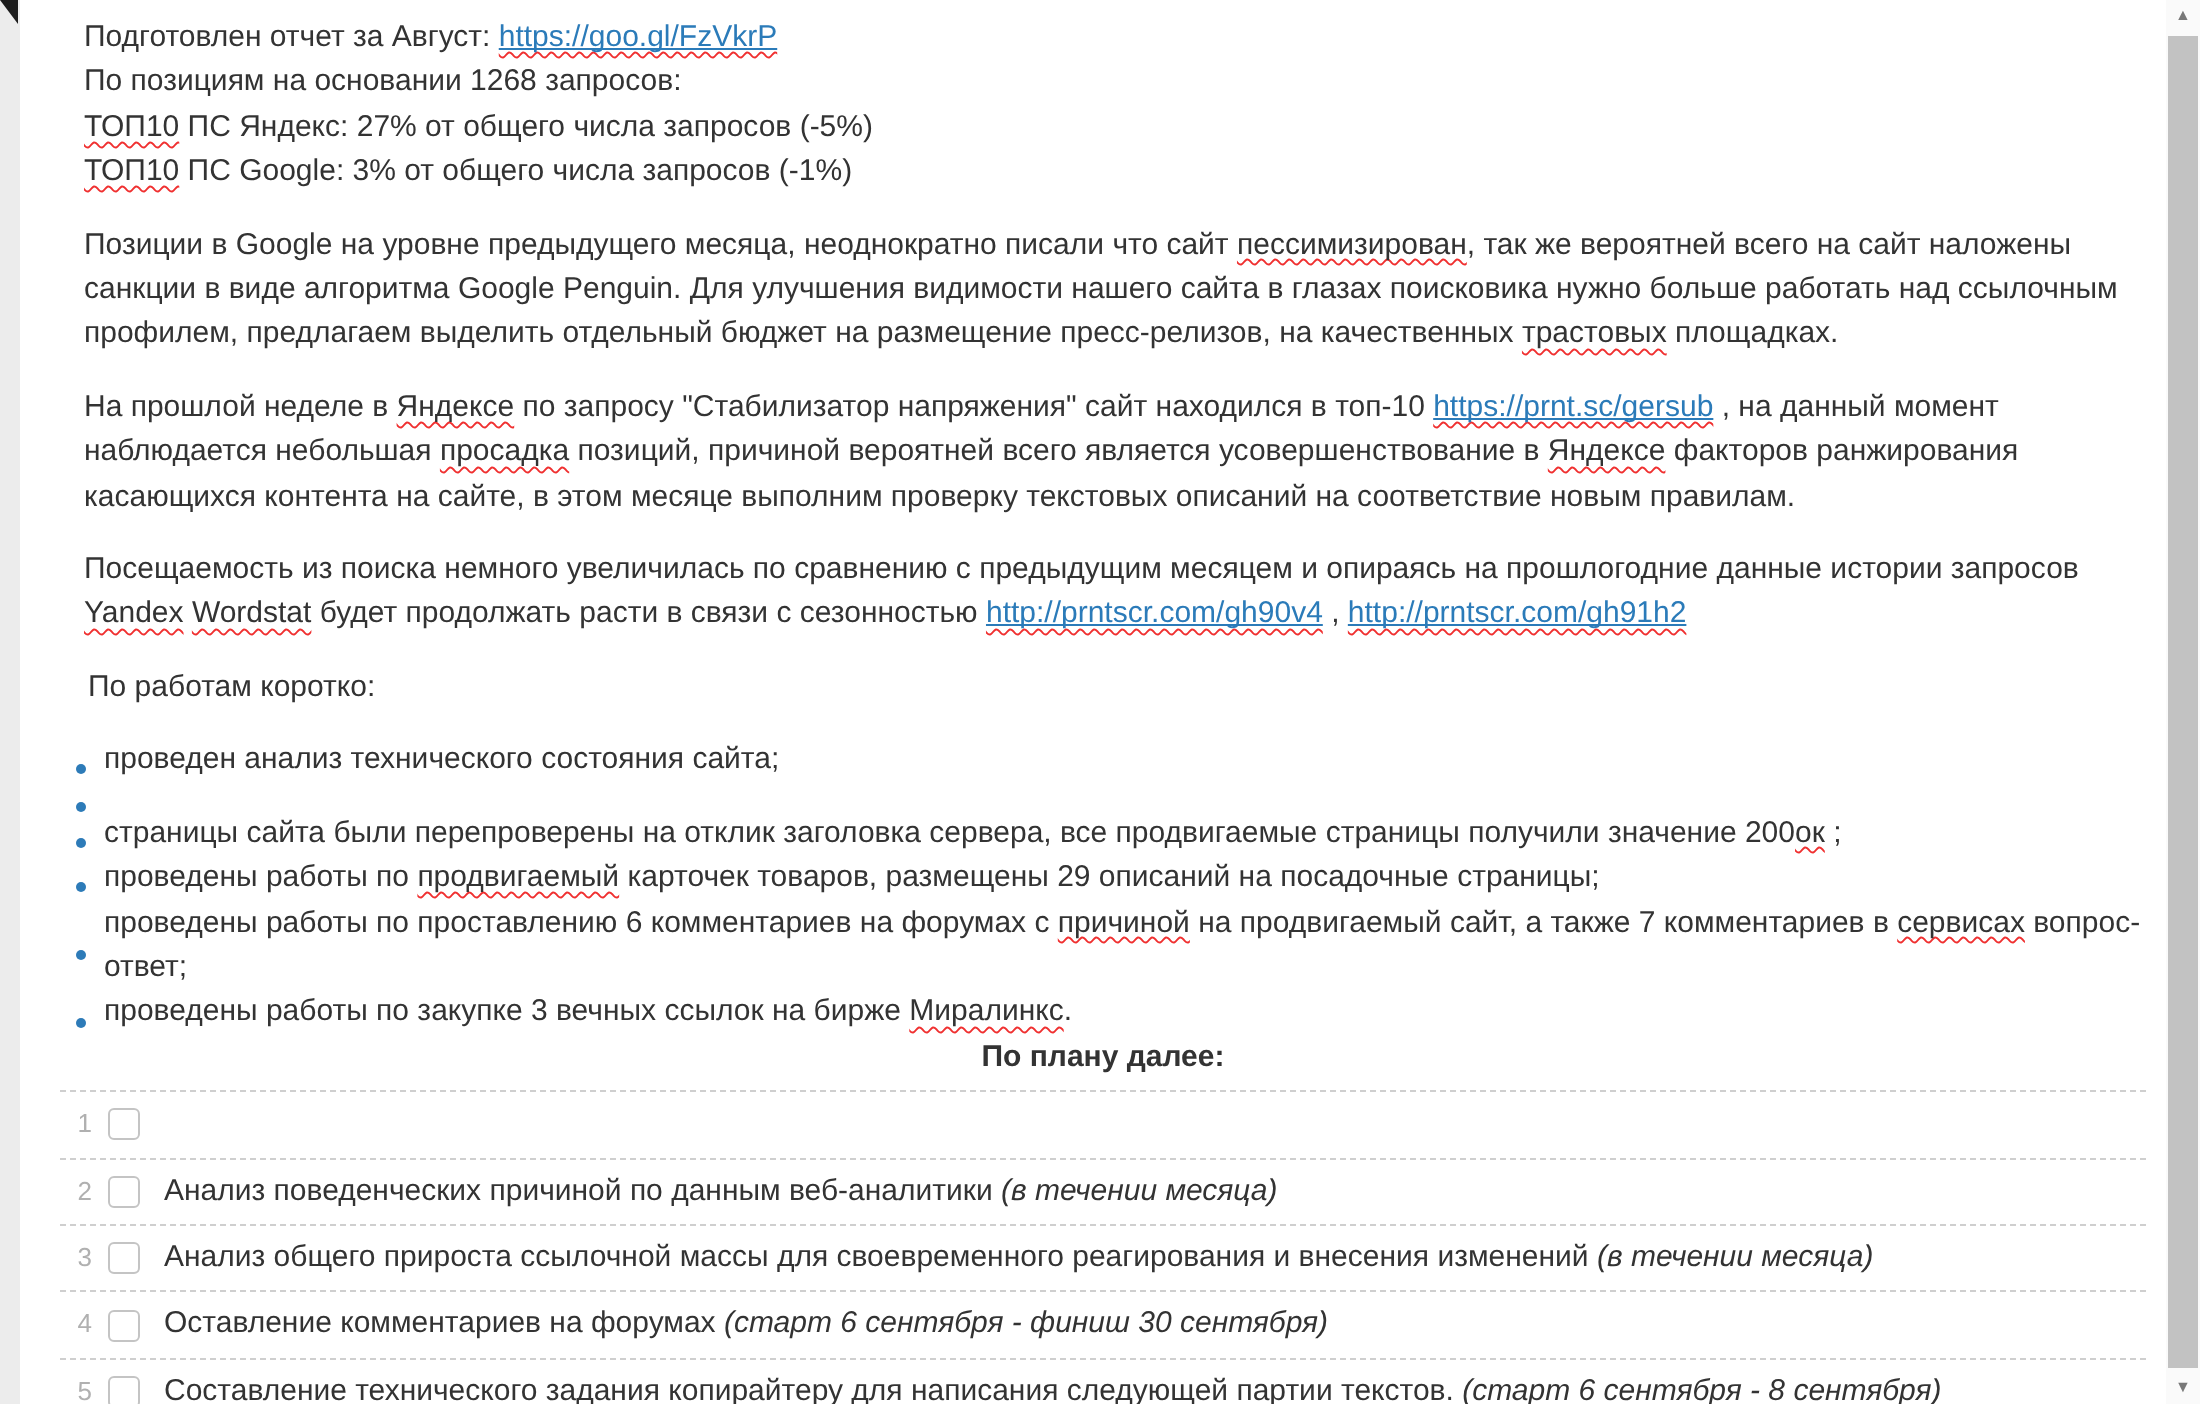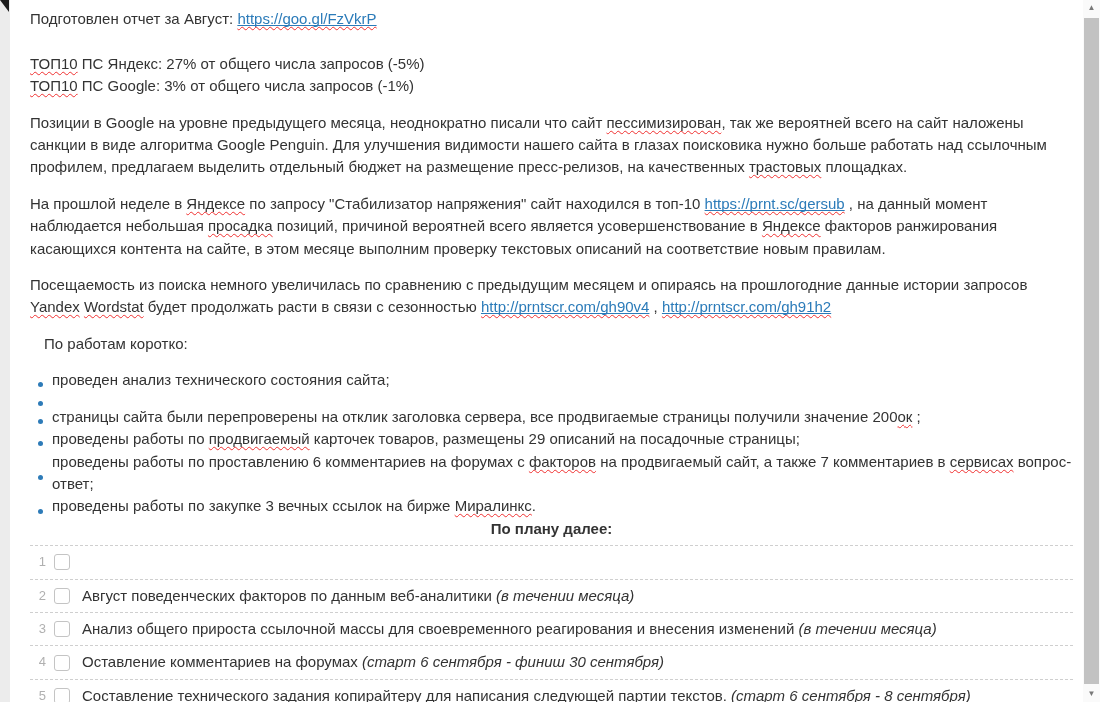--- a/index.html
+++ b/index.html
@@ -3,21 +3,21 @@
 <meta charset="utf-8">
 <style>
   * { margin:0; padding:0; box-sizing:border-box; }
   html,body { width:1100px; height:702px; overflow:hidden; background:#fff; }
   body { font-family:"Liberation Sans", sans-serif; font-size:15px; color:var(--text,#333); }
   .screen { position:relative; width:1100px; height:702px; background:#fff; }
   .left-strip { position:absolute; left:0; top:0; width:10px; height:100%; background:#ececec; }
   .corner-triangle { position:absolute; left:0; top:0; width:9px; height:12px; background:#1c1c1c;
     clip-path:polygon(0 0,100% 0,100% 100%); }
   .content { position:absolute; left:10px; top:0; right:17px; padding:8px 10px 0 20px; line-height:22.4px; }
-  .para { margin:0 0 14px 0; }
+  .para { margin:0 0 14px 12px; }
   .work-intro { margin:14px; }
   .bullets { margin:0; }
   .bullet-row { display:flex; align-items:center; padding-left:8px; }
   .dot { flex:0 0 auto; width:5px; height:5px; border-radius:50%; background:var(--bullet,#2d7bb8); margin:9px 9px 0 0; }
   .plan-heading { font-weight:bold; margin:0 0 5px 0;text-align:center; }
   .plan-list { margin:0; }
   .plan-item { display:flex; align-items:center; border-top:1px dashed #cfcfcf; padding:5px 0; }
   .plan-item:last-child { border-bottom:1px dashed #cfcfcf; }
   .num { flex:0 0 auto; width:10px; text-align:right; color:var(--number,#b0b0b0); font-size:13px; margin:0 8px 0 6px; }
   .checkbox { flex:0 0 auto; width:16px; height:16px; border:1px solid #c4c4c4; border-radius:3px;
@@ -36,21 +36,21 @@
 </style>
 </head>
 <body>
 
 <div class="screen">
   <div class="left-strip"></div>
   <div class="corner-triangle"></div>
 
   <div class="content">
     <div id="paras">
-        <div class="para"><span>Подготовлен отчет за Август: </span><a href="#" class="link"><span class="sq">https://goo.gl/FzVkrP</span></a><br><br><span class="sq">ТОП10</span><span> ПС Яндекс: 27% от общего числа запросов (-5%)</span><br><span class="sq">ТОП10</span><span> ПС Google: 3% от общего числа запросов (-1%)</span></div>
+        <div class="para"><span>Подготовлен отчет за Август: </span><a href="#" class="link"><span class="sq">https://goo.gl/FzVkrP</span></a><br><span>По позициям на основании 1268 запросов:</span><br><span class="sq">ТОП10</span><span> ПС Яндекс: 27% от общего числа запросов (-5%)</span><br><span class="sq">ТОП10</span><span> ПС Google: 3% от общего числа запросов (-1%)</span></div>
         <div class="para"><span>Позиции в Google на уровне предыдущего месяца, неоднократно писали что сайт </span><span class="sq">пессимизирован</span><span>, так же вероятней всего на сайт наложены санкции в виде алгоритма Google Penguin. Для улучшения видимости нашего сайта в глазах поисковика нужно больше работать над ссылочным профилем, предлагаем выделить отдельный бюджет на размещение пресс-релизов, на качественных </span><span class="sq">трастовых</span><span> площадках.</span></div>
         <div class="para"><span>На прошлой неделе в </span><span class="sq">Яндексе</span><span> по запросу "Стабилизатор напряжения" сайт находился в топ-10 </span><a href="#" class="link"><span class="sq">https://prnt.sc/gersub</span></a><span> , на данный момент наблюдается небольшая </span><span class="sq">просадка</span><span> позиций, причиной вероятней всего является усовершенствование в </span><span class="sq">Яндексе</span><span> факторов ранжирования касающихся контента на сайте, в этом месяце выполним проверку текстовых описаний на соответствие новым правилам.</span></div>
         <div class="para"><span>Посещаемость из поиска немного увеличилась по сравнению с предыдущим месяцем и опираясь на прошлогодние данные истории запросов </span><span class="sq">Yandex</span><span> </span><span class="sq">Wordstat</span><span> будет продолжать расти в связи с сезонностью </span><a href="#" class="link"><span class="sq">http://prntscr.com/gh90v4</span></a><span> , </span><a href="#" class="link"><span class="sq">http://prntscr.com/gh91h2</span></a></div>
       </div>
     <div class="work-intro">По работам коротко:</div>
     <div class="bullets" id="bullets">
         <div class="bullet-row">
           <span class="dot"></span>
           <span><span>проведен анализ технического состояния сайта;</span></span>
         </div>
@@ -60,37 +60,37 @@
         <div class="bullet-row">
           <span class="dot"></span>
           <span><span>страницы сайта были перепроверены на отклик заголовка сервера, все продвигаемые страницы получили значение 200</span><span class="sq">ок</span><span> ;</span></span>
         </div>
         <div class="bullet-row">
           <span class="dot"></span>
           <span><span>проведены работы по </span><span class="sq">продвигаемый</span><span> карточек товаров, размещены 29 описаний на посадочные страницы;</span></span>
         </div>
         <div class="bullet-row">
           <span class="dot"></span>
-          <span><span>проведены работы по проставлению 6 комментариев на форумах с </span><span class="sq">факторов</span><span> на продвигаемый сайт, а также 7 комментариев в </span><span class="sq">сервисах</span><span> вопрос-ответ;</span></span>
+          <span><span>проведены работы по проставлению 6 комментариев на форумах с </span><span class="sq">причиной</span><span> на продвигаемый сайт, а также 7 комментариев в </span><span class="sq">сервисах</span><span> вопрос-ответ;</span></span>
         </div>
         <div class="bullet-row">
           <span class="dot"></span>
           <span><span>проведены работы по закупке 3 вечных ссылок на бирже </span><span class="sq">Миралинкс</span><span>.</span></span>
         </div>
       </div>
     <div class="plan-heading">По плану далее:</div>
     <div class="plan-list" id="plan">
         <div class="plan-item">
           <span class="num">1</span>
           <span class="checkbox" role="checkbox" aria-checked="false"></span>
         </div>
         <div class="plan-item">
           <span class="num">2</span>
           <span class="checkbox" role="checkbox" aria-checked="false"></span>
-          <span><span>Август поведенческих факторов по данным веб-аналитики </span><span class="it">(в течении месяца)</span></span>
+          <span><span>Анализ поведенческих причиной по данным веб-аналитики </span><span class="it">(в течении месяца)</span></span>
         </div>
         <div class="plan-item">
           <span class="num">3</span>
           <span class="checkbox" role="checkbox" aria-checked="false"></span>
           <span><span>Анализ общего прироста ссылочной массы для своевременного реагирования и внесения изменений </span><span class="it">(в течении месяца)</span></span>
         </div>
         <div class="plan-item">
           <span class="num">4</span>
           <span class="checkbox" role="checkbox" aria-checked="false"></span>
           <span><span>Оставление комментариев на форумах </span><span class="it">(старт 6 сентября - финиш 30 сентября)</span></span>

